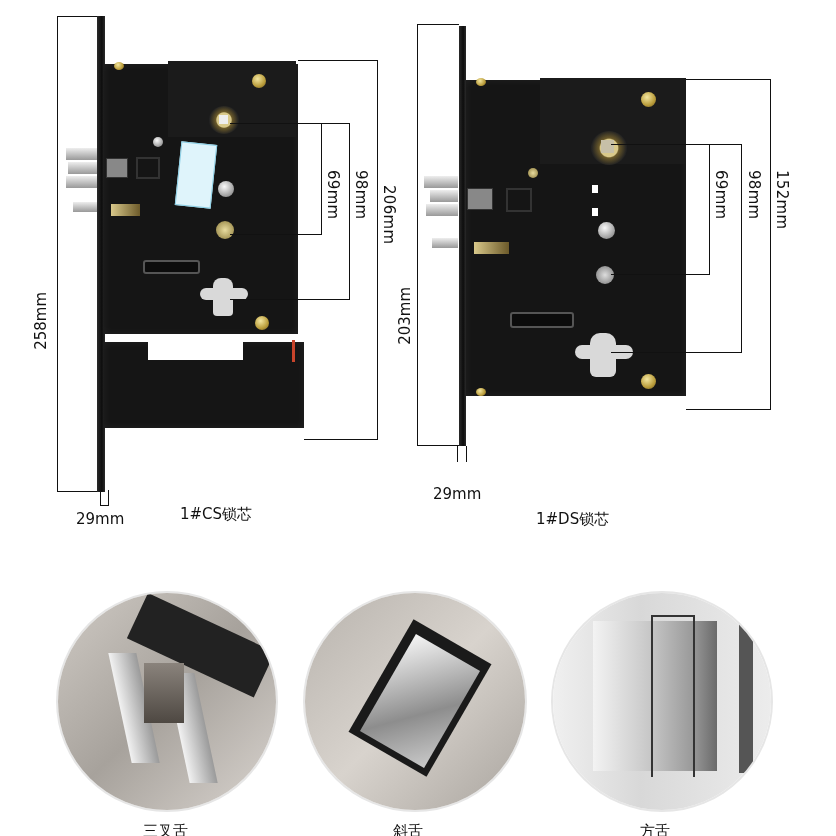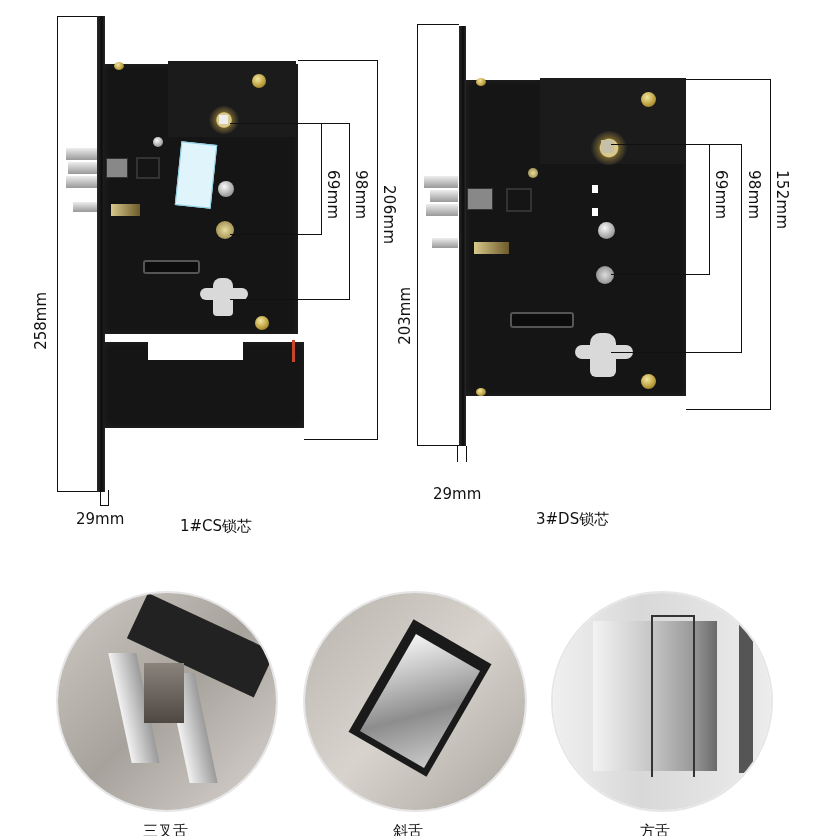--- a/index.html
+++ b/index.html
@@ -75,21 +75,21 @@
 
   <div class="line" style="left:321px;top:123px;width:1px;height:112px;"></div>
   <div class="line" style="left:230px;top:234px;width:92px;height:1px;"></div>
   <div class="vtext" style="left:324px;top:170px;">69mm</div>
 
   <div class="line" style="left:100px;top:492px;width:1px;height:14px;"></div>
   <div class="line" style="left:100px;top:505px;width:8px;height:1px;"></div>
   <div class="line" style="left:108px;top:490px;width:1px;height:16px;"></div>
   <div class="caption" style="left:76px;top:510px;">29mm</div>
 
-  <div class="caption" style="left:180px;top:505px;margin-top:12px;">1#CS锁芯</div>
+  <div class="caption" style="left:180px;top:505px;">1#CS锁芯</div>
 </div>
 
 <div>
   <div class="line" style="left:417px;top:24px;width:1px;height:422px;"></div>
   <div class="line" style="left:417px;top:24px;width:42px;height:1px;"></div>
   <div class="line" style="left:417px;top:445px;width:42px;height:1px;"></div>
   <div class="vtext-up" style="left:396px;top:287px;">203mm</div>
 
   <div class="plate" style="left:459px;top:26px;width:7px;height:420px;"></div>
   <div class="bolt" style="left:424px;top:176px;width:34px;height:12px;"></div>
@@ -128,21 +128,21 @@
   <div class="vtext" style="left:745px;top:170px;">98mm</div>
 
   <div class="line" style="left:709px;top:144px;width:1px;height:131px;"></div>
   <div class="line" style="left:611px;top:274px;width:99px;height:1px;"></div>
   <div class="vtext" style="left:712px;top:170px;">69mm</div>
 
   <div class="line" style="left:457px;top:446px;width:1px;height:16px;"></div>
   <div class="line" style="left:466px;top:446px;width:1px;height:16px;"></div>
   <div class="caption" style="left:433px;top:485px;">29mm</div>
 
-  <div class="caption" style="left:536px;top:510px;">3#DS锁芯</div>
+  <div class="caption" style="left:536px;top:510px;">1#DS锁芯</div>
 </div>
 
 <div>
 
   <div class="oval" style="left:58px;top:593px;width:218px;height:217px;background:linear-gradient(135deg,#cfcac4,#a7a29c 50%,#d9d4cf);">
     <div class="abs" style="left:90px;top:0;width:140px;height:50px;background:#222;transform:rotate(25deg);transform-origin:0 0;"></div>
     <div class="abs" style="left:62px;top:60px;width:28px;height:110px;background:linear-gradient(90deg,#f2f2f2,#9a9a9a);transform:skewX(12deg);"></div>
     <div class="abs" style="left:120px;top:80px;width:28px;height:110px;background:linear-gradient(90deg,#f2f2f2,#9a9a9a);transform:skewX(12deg);"></div>
     <div class="abs" style="left:86px;top:70px;width:40px;height:60px;background:linear-gradient(180deg,#8a837c,#4e4842);"></div>
   </div>

